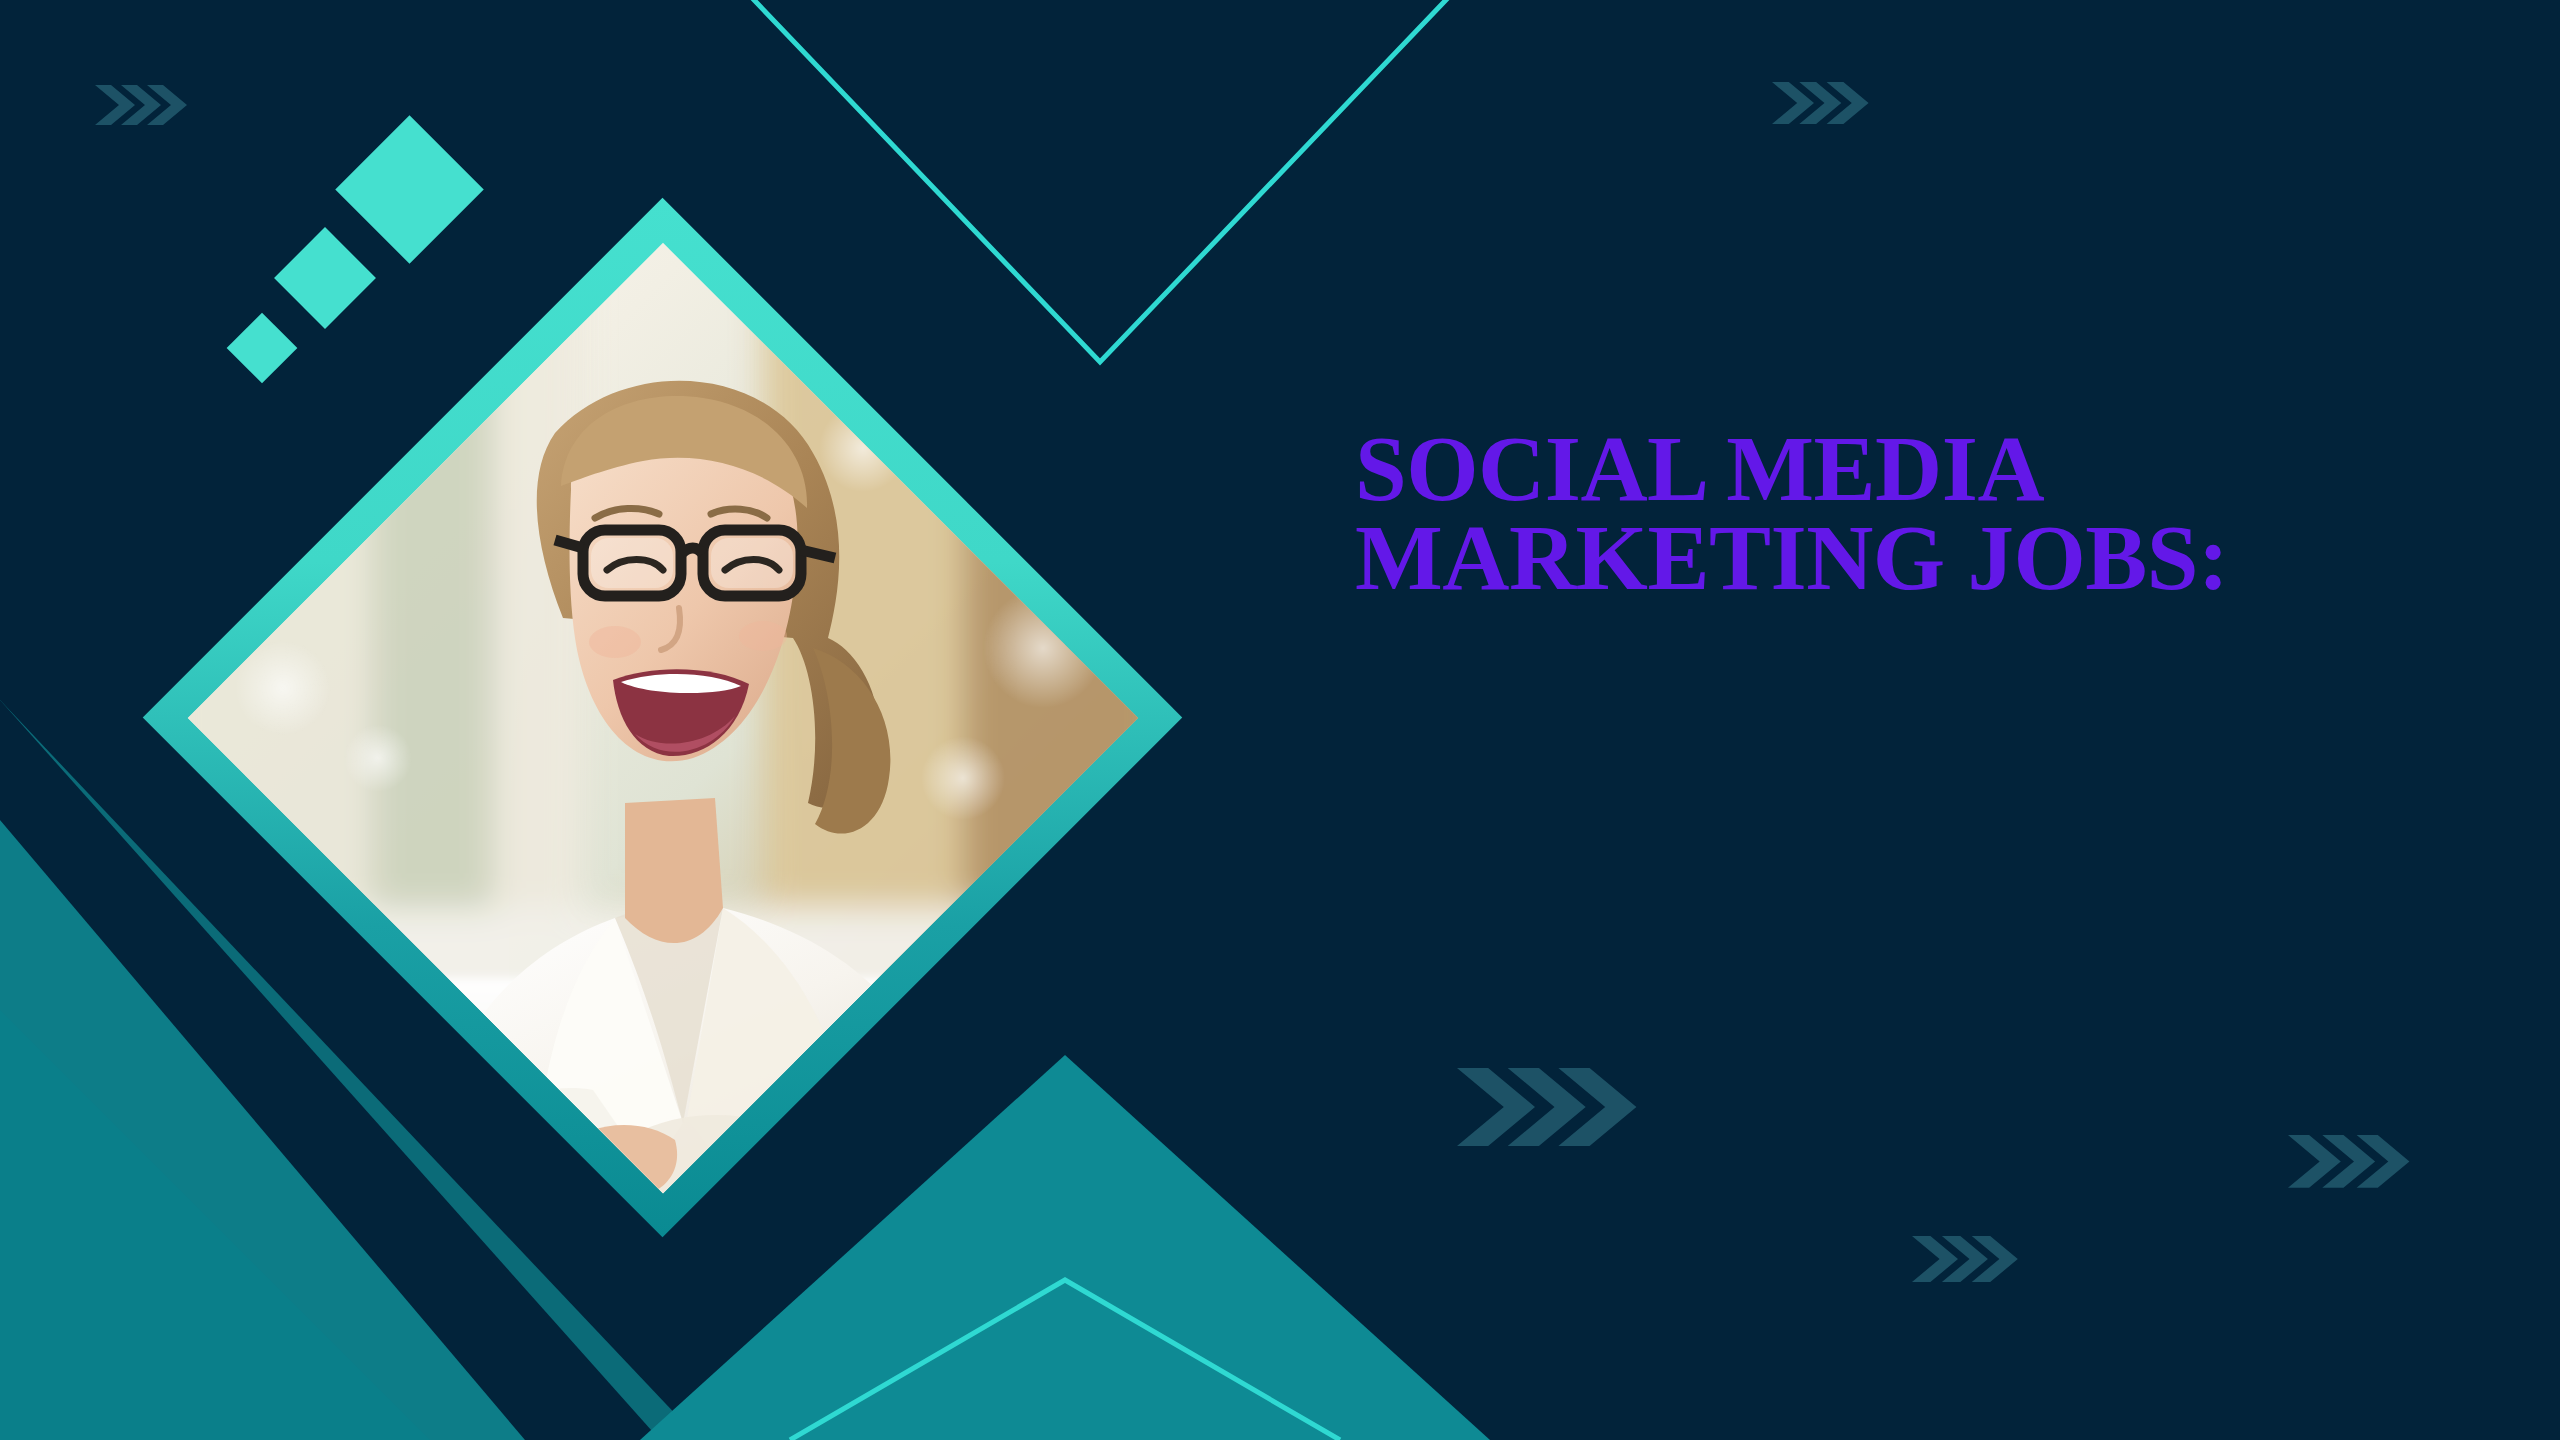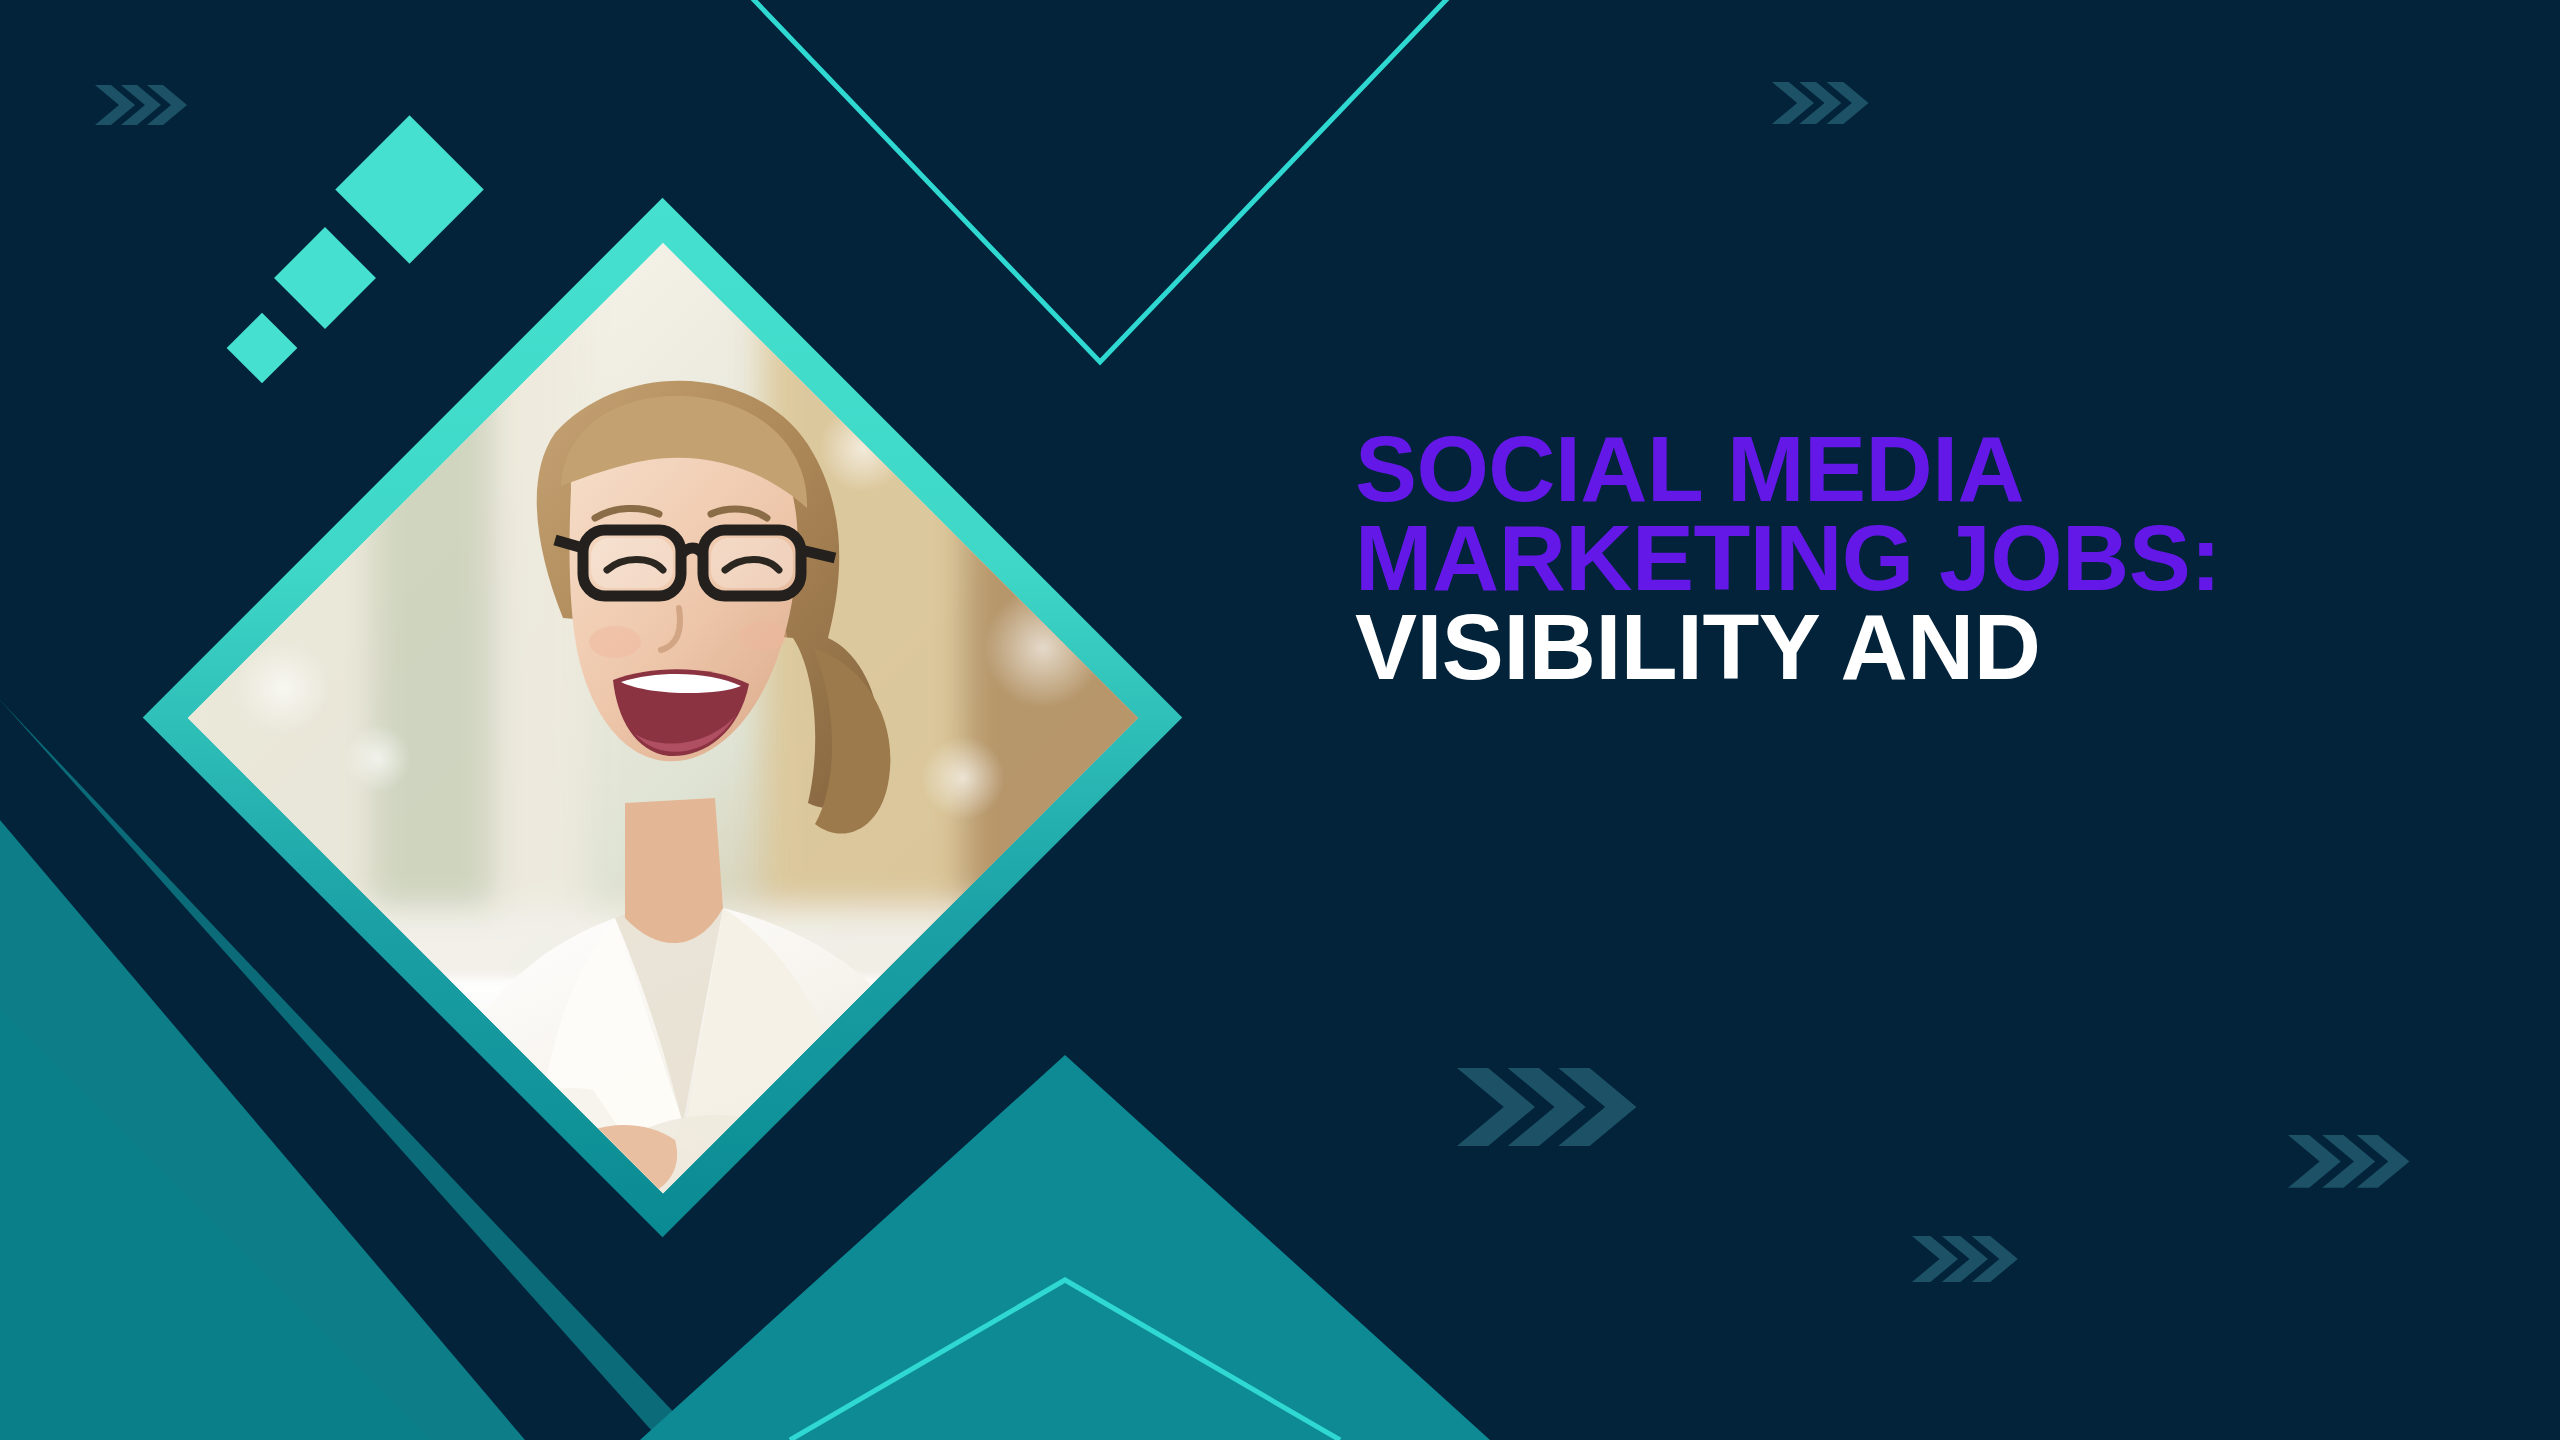--- a/index.html
+++ b/index.html
@@ -6,21 +6,21 @@
     margin: 0;
     padding: 0;
     background: #02233a;
   }
   #stage {
     position: relative;
     width: 2560px;
     height: 1440px;
     overflow: hidden;
     background: #02233a;
-    font-family: Liberation Sans, sans-serif;
+    font-family: Liberation Serif, serif;
   }
   .layer { position: absolute; inset: 0; }
   svg.layer { display: block; width: 2560px; height: 1440px; }
 
   
   #title-block {
     position: absolute;
     left: 1355px;
     top: 425px;
     width: 1120px;
@@ -278,16 +278,15 @@
 
           <path d="M352 952 C382 928, 420 924, 446 942 L430 1000 L348 1000 Z" fill="#ffffff" opacity="0.9"></path>
         </svg>
       </div>
     </div>
   </div>
 
   <div id="title-block">
     <div class="title-line title-accent">SOCIAL MEDIA</div>
     <div class="title-line title-accent">MARKETING JOBS:</div>
-    <div class="title-line title-main">VISIBILITY AND</div>
   </div>
 
 </div>
 
 </body></html>

